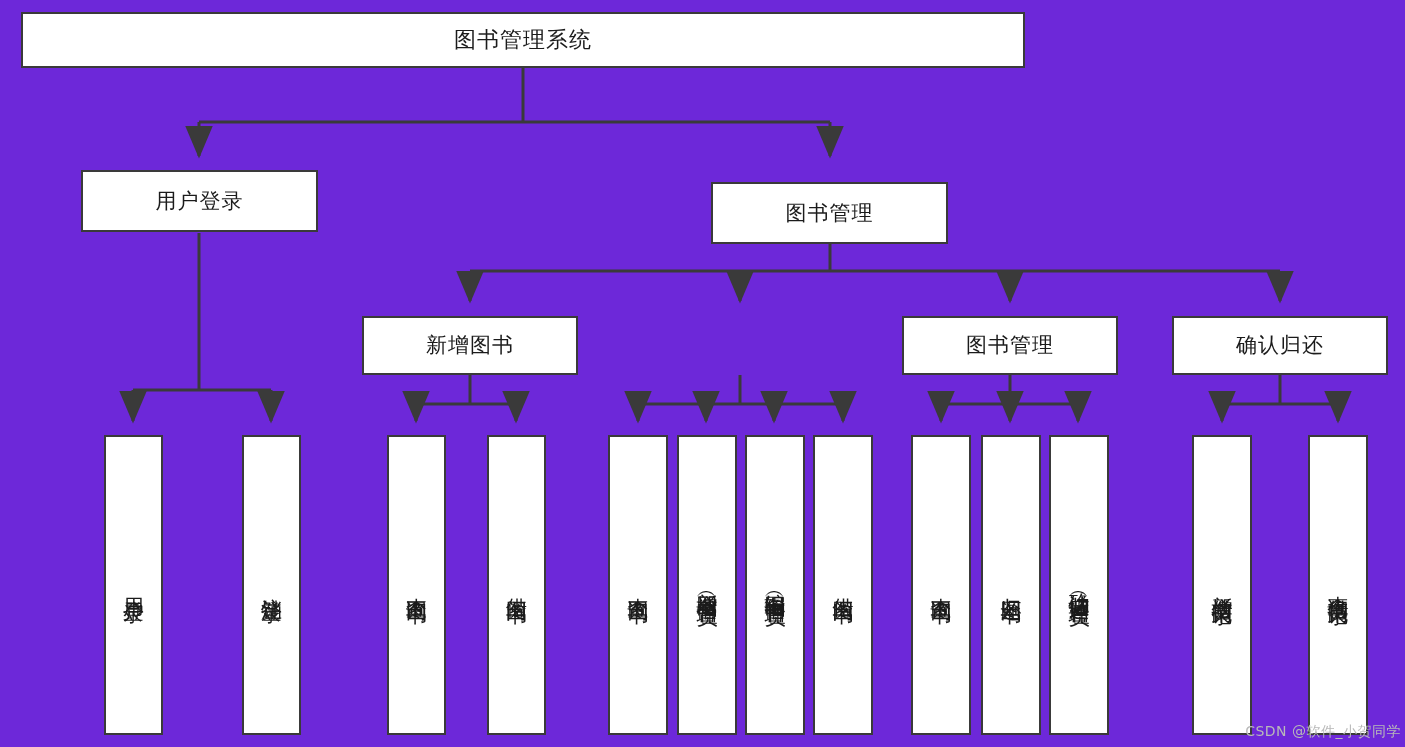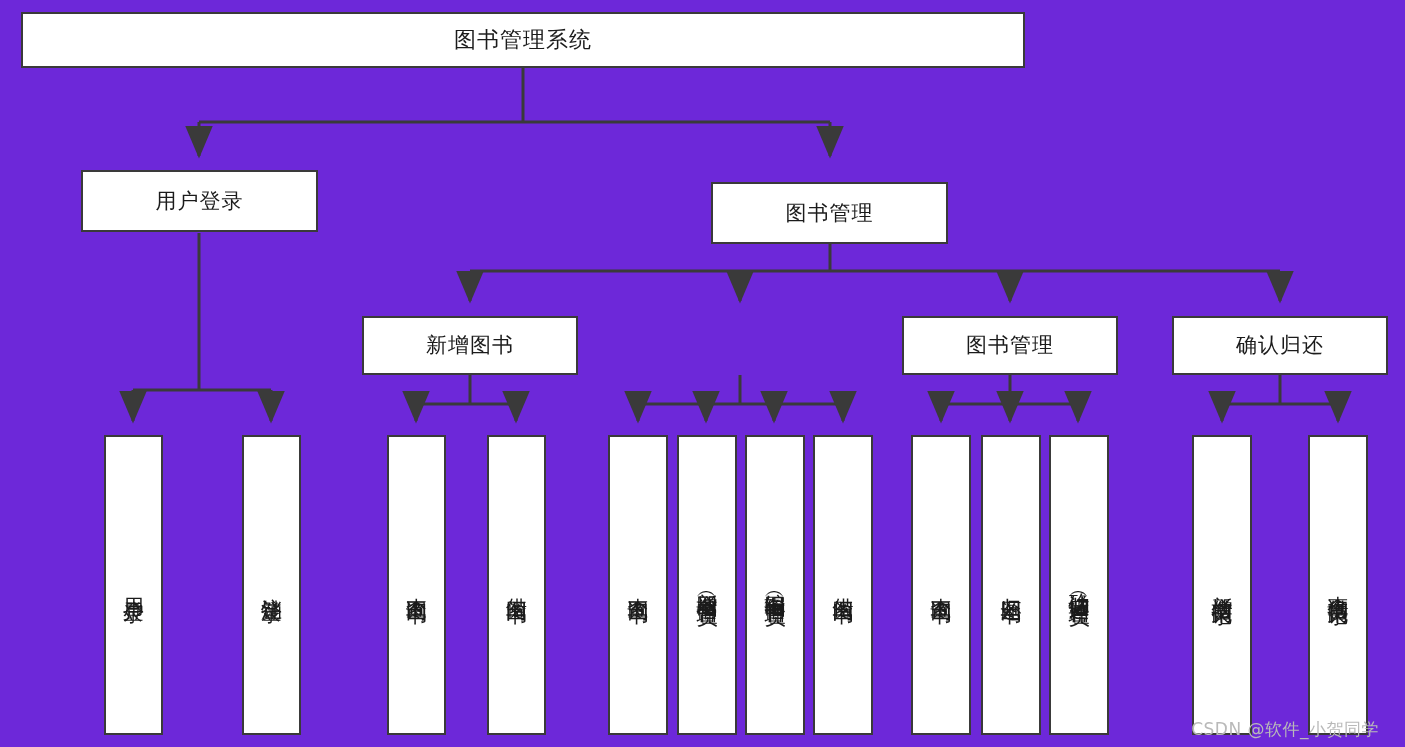--- a/index.html
+++ b/index.html
@@ -61,23 +61,23 @@
     writing-mode: vertical-rl;
     text-orientation: upright;
     font-size: 21px;
     line-height: 1.05;
     letter-spacing: 2px;
     white-space: nowrap;
   }
   
   #watermark {
     position: absolute;
-    right: 26px;
+    right: 4px;
     bottom: 6px;
-    font-size: 17px;
+    font-size: 14px;
     color: #b9b9b9;
     letter-spacing: 0.5px;
     user-select: none;
     white-space: nowrap;
   }
 </style>
 </head>
 <body>
 
 <div id="canvas">

